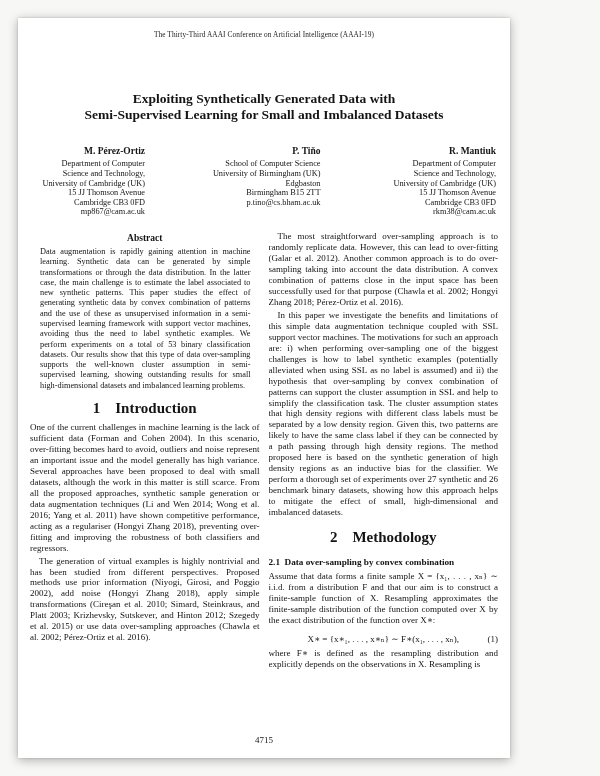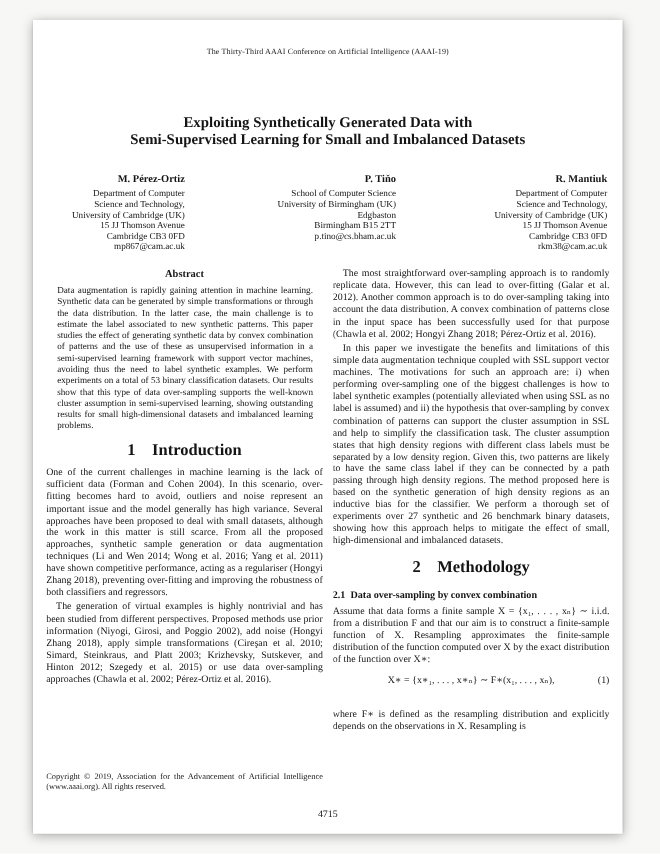--- a/index.html
+++ b/index.html
@@ -5,25 +5,25 @@
   html, body { margin: 0; padding: 0; }
   body {
     width: 600px; height: 776px;
     background: #f7f7f5;
     overflow: hidden;
     font-family: "Liberation Serif", "DejaVu Serif", serif;
     color: #141414;
     position: relative;
   }
   .paper {
-    position: absolute; left: 30px; top: 18px;
-    width: 536px; height: 740px;
+    position: absolute; left: 18px; top: 18px;
+    width: 492px; height: 740px;
     background: #ffffff;
     box-shadow: 0 2px 10px rgba(0,0,0,0.30), 0 0 2px rgba(0,0,0,0.18);
-    padding: 24px 12px 0 12px;
+    padding: 12px 12px 0 12px;
     box-sizing: border-box;
   }
   .conf-header {
     text-align: center;
     font-size: 7.3px;
     color: #222222;
     letter-spacing: 0.1px;
   }
   .paper-title {
     margin: 52px 0 0 0;
@@ -78,21 +78,21 @@
   }
   .indent { text-indent: 9px; }
   .copyright {
     margin-top: auto;
     font-size: 7.6px; line-height: 1.2;
     text-align: justify;
     padding-bottom: 2px;
   }
   .equation-row {
     position: relative;
-    margin: 6px 0 20px 0;
+    margin: 6px 0 4px 0;
     font-size: 9px;
     text-align: center;
   }
   .eq-number { position: absolute; right: 0; top: 0; }
   .page-number {
     position: absolute; bottom: 13px; left: 0;
     width: 100%; text-align: center;
     font-size: 9px;
   }
 </style>
@@ -137,21 +137,20 @@
     </div>
 
     <div class="columns">
 
       <div class="col">
         <div class="abstract-heading">Abstract</div>
         <div class="abstract-text">Data augmentation is rapidly gaining attention in machine learning. Synthetic data can be generated by simple transformations or through the data distribution. In the latter case, the main challenge is to estimate the label associated to new synthetic patterns. This paper studies the effect of generating synthetic data by convex combination of patterns and the use of these as unsupervised information in a semi-supervised learning framework with support vector machines, avoiding thus the need to label synthetic examples. We perform experiments on a total of 53 binary classification datasets. Our results show that this type of data over-sampling supports the well-known cluster assumption in semi-supervised learning, showing outstanding results for small high-dimensional datasets and imbalanced learning problems.</div>
         <div class="section-heading">1 Introduction</div>
         <p class="para">One of the current challenges in machine learning is the lack of sufficient data (Forman and Cohen 2004). In this scenario, over-fitting becomes hard to avoid, outliers and noise represent an important issue and the model generally has high variance. Several approaches have been proposed to deal with small datasets, although the work in this matter is still scarce. From all the proposed approaches, synthetic sample generation or data augmentation techniques (Li and Wen 2014; Wong et al. 2016; Yang et al. 2011) have shown competitive performance, acting as a regulariser (Hongyi Zhang 2018), preventing over-fitting and improving the robustness of both classifiers and regressors.</p>
         <p class="para indent">The generation of virtual examples is highly nontrivial and has been studied from different perspectives. Proposed methods use prior information (Niyogi, Girosi, and Poggio 2002), add noise (Hongyi Zhang 2018), apply simple transformations (Cireşan et al. 2010; Simard, Steinkraus, and Platt 2003; Krizhevsky, Sutskever, and Hinton 2012; Szegedy et al. 2015) or use data over-sampling approaches (Chawla et al. 2002; Pérez-Ortiz et al. 2016).</p>
-        <div class="copyright">Copyright © 2019, Association for the Advancement of Artificial Intelligence (www.aaai.org). All rights reserved.</div>
       </div>
 
       <div class="col">
         <p class="para indent">The most straightforward over-sampling approach is to randomly replicate data. However, this can lead to over-fitting (Galar et al. 2012). Another common approach is to do over-sampling taking into account the data distribution. A convex combination of patterns close in the input space has been successfully used for that purpose (Chawla et al. 2002; Hongyi Zhang 2018; Pérez-Ortiz et al. 2016).</p>
         <p class="para indent">In this paper we investigate the benefits and limitations of this simple data augmentation technique coupled with SSL support vector machines. The motivations for such an approach are: i) when performing over-sampling one of the biggest challenges is how to label synthetic examples (potentially alleviated when using SSL as no label is assumed) and ii) the hypothesis that over-sampling by convex combination of patterns can support the cluster assumption in SSL and help to simplify the classification task. The cluster assumption states that high density regions with different class labels must be separated by a low density region. Given this, two patterns are likely to have the same class label if they can be connected by a path passing through high density regions. The method proposed here is based on the synthetic generation of high density regions as an inductive bias for the classifier. We perform a thorough set of experiments over 27 synthetic and 26 benchmark binary datasets, showing how this approach helps to mitigate the effect of small, high-dimensional and imbalanced datasets.</p>
         <div class="section-heading">2 Methodology</div>
         <div class="subsection-heading">2.1 Data over-sampling by convex combination</div>
         <p class="para">Assume that data forms a finite sample X = {x₁, . . . , xₙ} ∼ i.i.d. from a distribution F and that our aim is to construct a finite-sample function of X. Resampling approximates the finite-sample distribution of the function computed over X by the exact distribution of the function over X∗:</p>
         <div class="equation-row">
           <span class="equation">X∗ = {x∗₁, . . . , x∗ₙ}  ∼ F∗(x₁, . . . , xₙ),</span>

